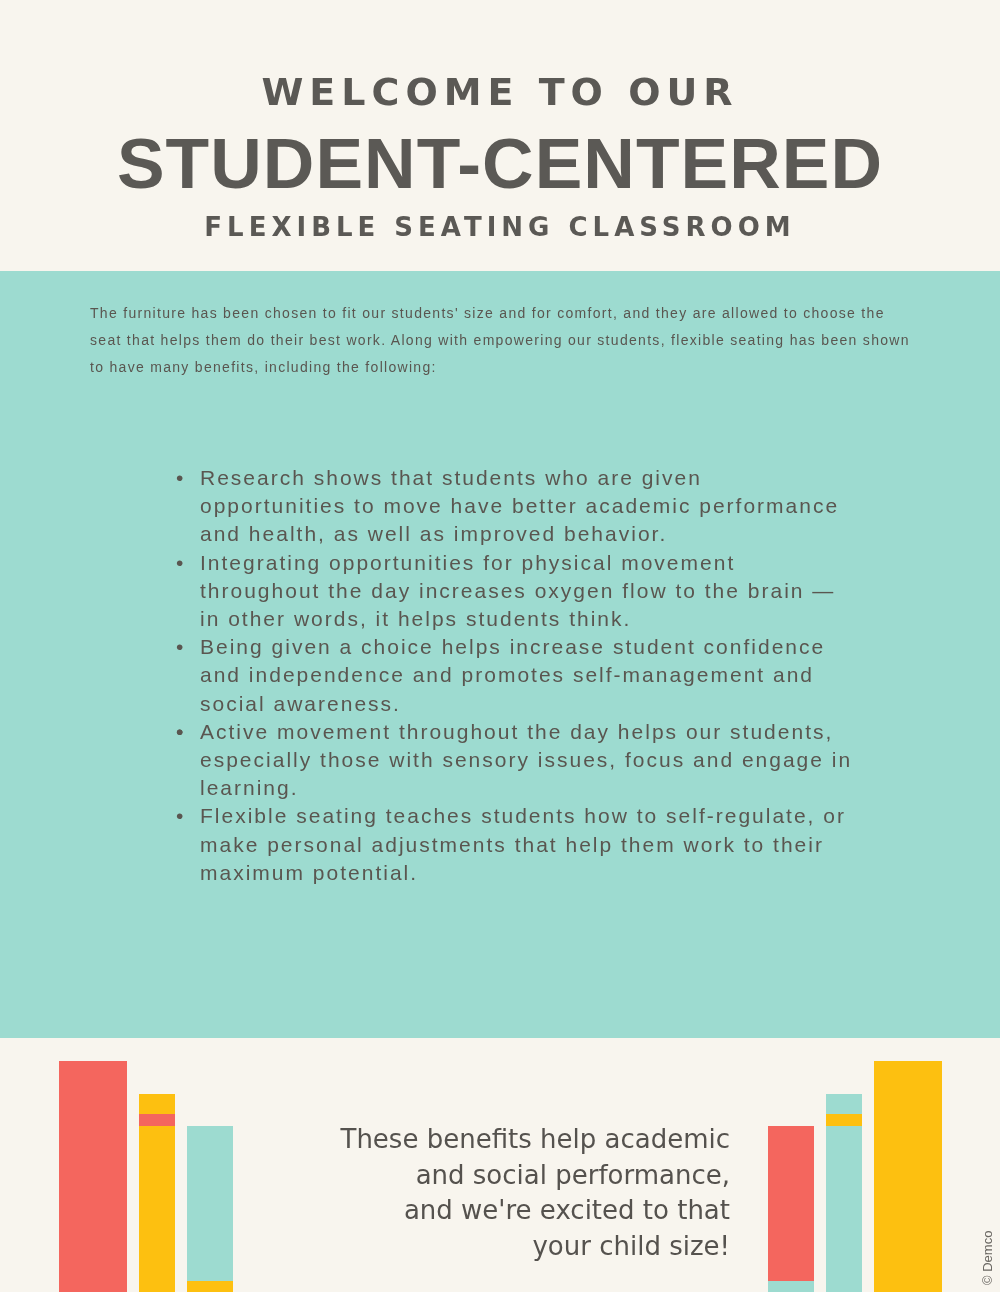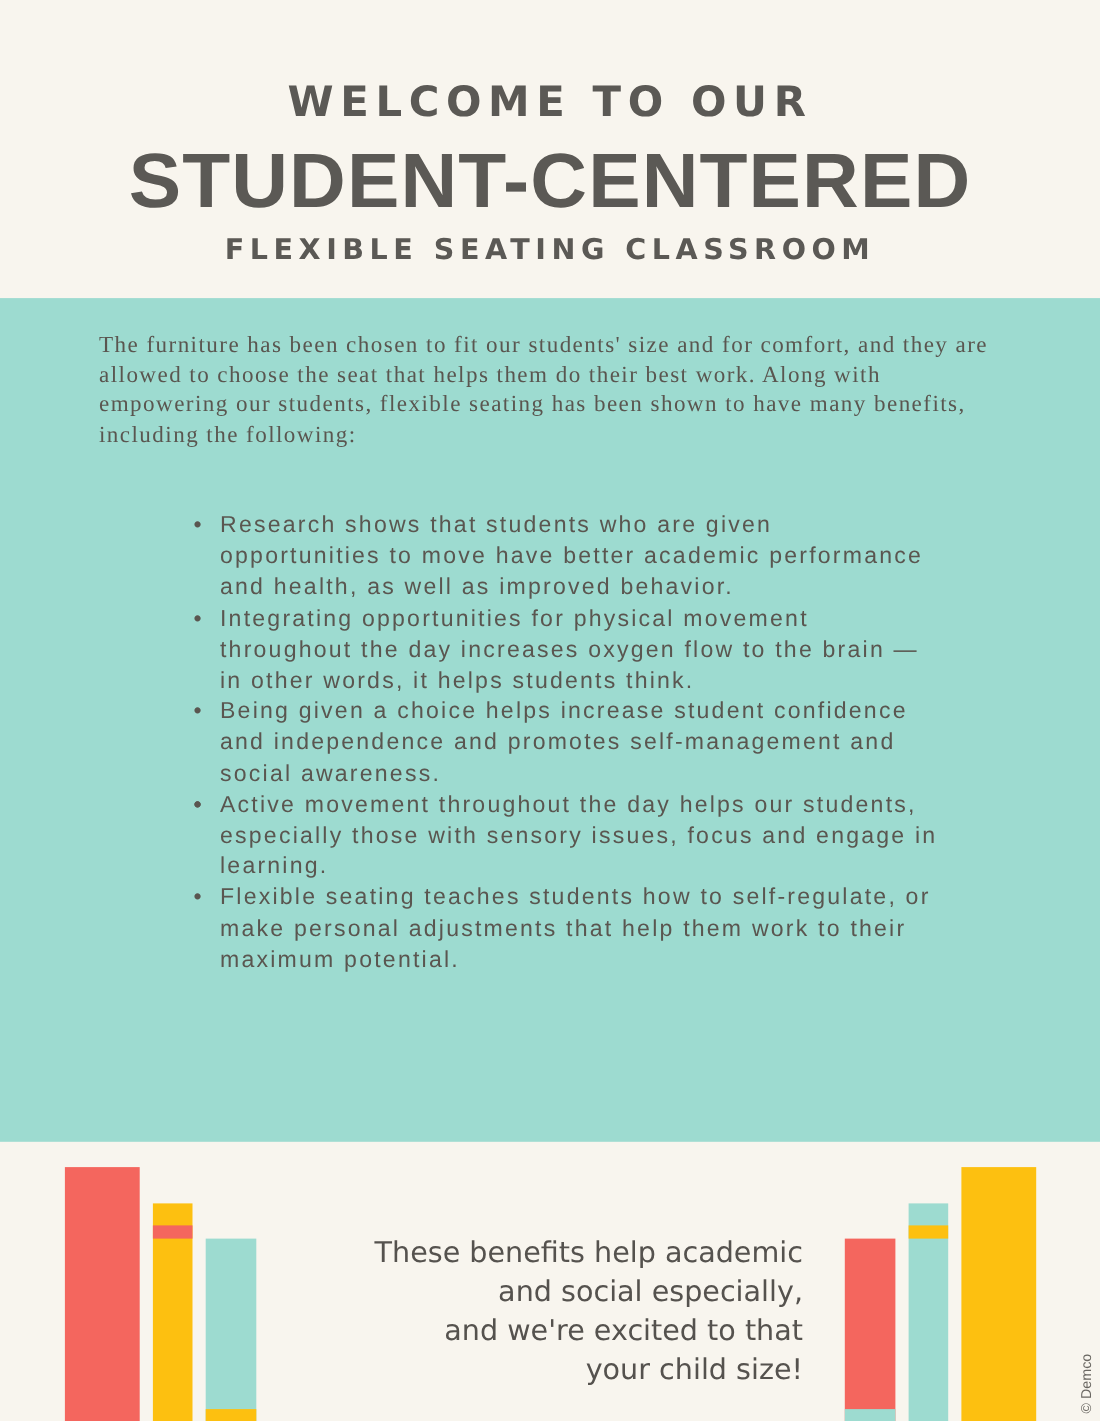--- a/index.html
+++ b/index.html
@@ -11,22 +11,22 @@
   }
   .header { position: absolute; left: 0; top: 0; width: 834px; height: 271px; margin-top: 24px; }
   .h-line { position: absolute; left: 0; width: 1000px; text-align: center; color: #5b5955; font-weight: bold; text-transform: uppercase; }
   .h1 { top: 46px; font-size: 38px; letter-spacing: 6px; }
   .h2 { top: 100px; font-size: 70px; letter-spacing: 1px; font-family: "Liberation Sans", sans-serif; transform: scaleX(1.02); }
   .h3 { top: 188px; font-size: 26px; letter-spacing: 5px; }
 
   .band { position: absolute; left: 0; top: 271px; width: 1000px; height: 767px; background: #9ddbd0; }
   .intro {
     position: absolute; left: 90px; top: 300px; width: 830px;
-    font-size: 21px; line-height: 27.2px; letter-spacing: 1.3px; color: #5a5650;
-    font-family: Liberation Serif, serif;
+    font-size: 14px; line-height: 27.2px; letter-spacing: 1.3px; color: #5a5650;
+    font-family: Liberation Sans, sans-serif;
   }
   .benefits { position: absolute; left: 174px; top: 464px; width: 680px; margin: 0; padding: 0; list-style: none; }
   .benefits li {
     position: relative; padding-left: 26px;
     font-size: 21px; line-height: 28.2px; letter-spacing: 2px; color: #5a5650;
     font-family: "Liberation Sans", sans-serif;
   }
   .benefits li .bullet { position: absolute; left: 2px; top: 0; }
 
   .closing {
@@ -67,21 +67,21 @@
   <div class="book" style="left:139px;top:1094px;width:36px;height:198px;background:#fdc010;">
     <div style="position:absolute;left:0;top:20px;width:36px;height:12px;background:#f4665e;"></div>
   </div>
   <div class="book" style="left:187px;top:1126px;width:46px;height:166px;background:#9ddbd0;">
     <div style="position:absolute;left:0;bottom:0;width:46px;height:11px;background:#fdc010;"></div>
   </div>
 </div>
 
 <div class="closing">
   <div>These benefits help academic</div>
-  <div>and social especially,</div>
+  <div>and social performance,</div>
   <div>and we're excited to that</div>
   <div>your child size!</div>
 </div>
 
 <div>
   <div class="book" style="left:768px;top:1126px;width:46px;height:166px;background:#f4665e;">
     <div style="position:absolute;left:0;bottom:0;width:46px;height:11px;background:#9ddbd0;"></div>
   </div>
   <div class="book" style="left:826px;top:1094px;width:36px;height:198px;background:#9ddbd0;">
     <div style="position:absolute;left:0;top:20px;width:36px;height:12px;background:#fdc010;"></div>

